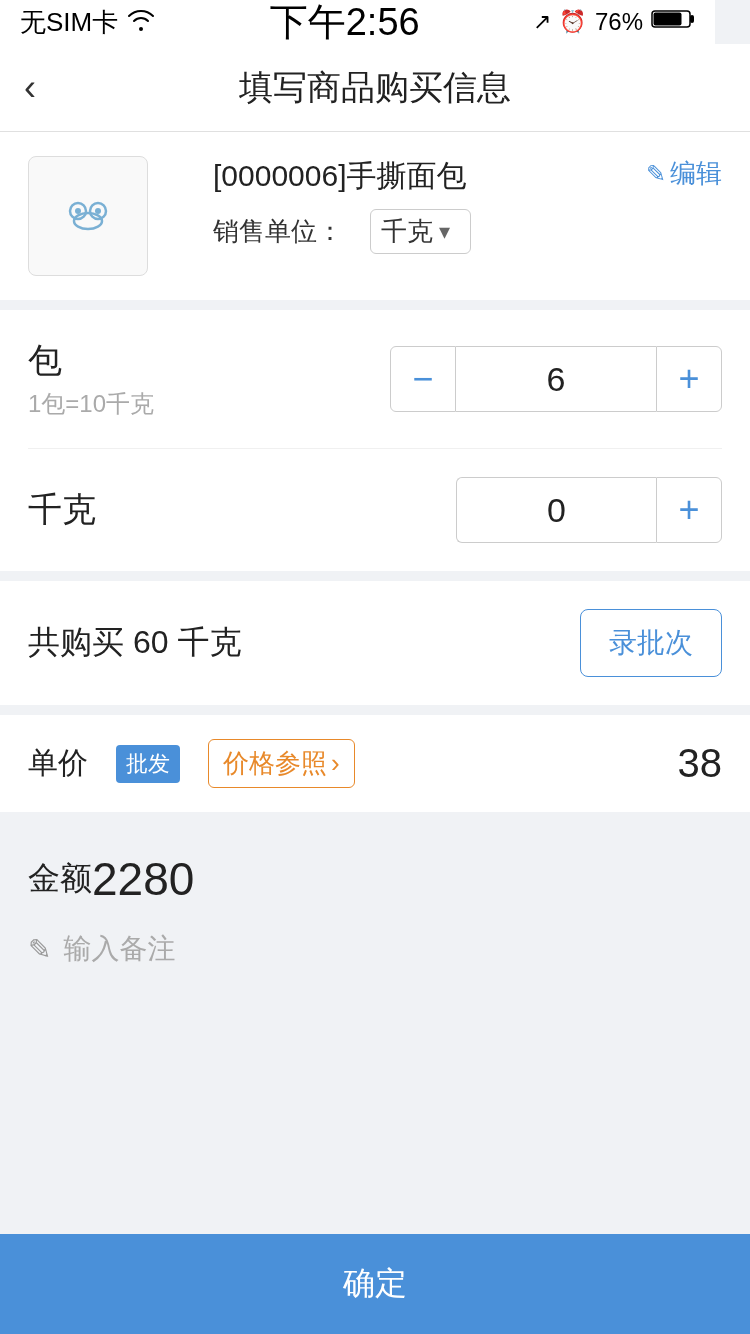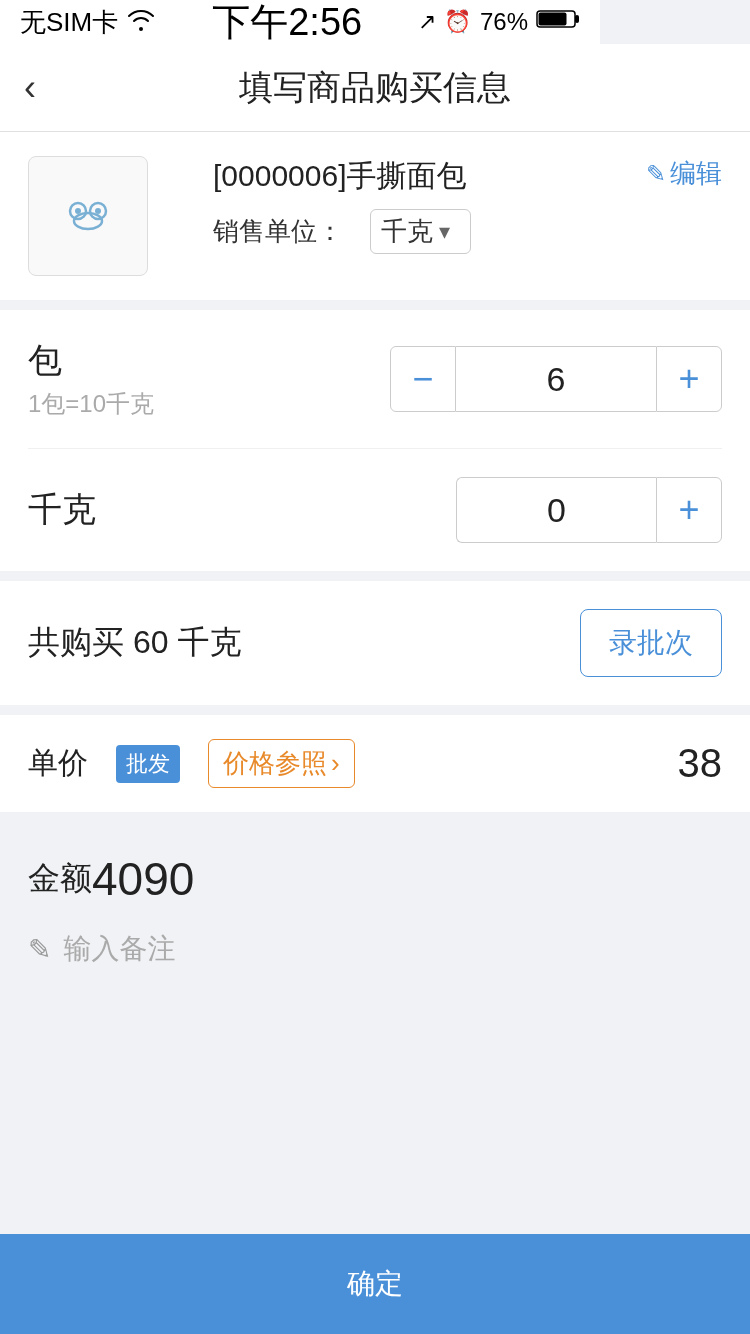--- a/index.html
+++ b/index.html
@@ -7,21 +7,21 @@
     body {
       width: 750px;
       min-height: 1334px;
       font-family: -apple-system, "PingFang SC", "Helvetica Neue", Arial, sans-serif;
       background: #f0f2f5;
       position: relative;
     }
 
     
     .status-bar {
-      width: 600px;
+      width: 715px;
       height: 44px;
       background: #fff;
       display: flex;
       align-items: center;
       justify-content: space-between;
       padding: 17px 20px;
       font-size: 28px;
     }
     .status-left {
       display: flex;
@@ -311,21 +311,21 @@
       left: 0;
       width: 750px;
       height: 100px;
       background: #4a90d9;
       display: flex;
       align-items: center;
       justify-content: center;
       cursor: pointer;
     }
     .confirm-btn-text {
-      font-size: 28px;
+      font-size: 32px;
       color: #fff;
       font-weight: 500;
     }
   </style>
 </head>
 <body>
 
 <div class="status-bar">
   <div class="status-left">
     <span>无SIM卡</span>
@@ -423,21 +423,21 @@
       <span>价格参照</span>
       <span>›</span>
     </button>
   </div>
   <span class="price-value">38</span>
 </div>
 
 <div class="amount-section">
   <div class="amount-row">
     <span class="amount-label">金额</span>
-    <span class="amount-value">4090</span>
+    <span class="amount-value">2280</span>
   </div>
   <div class="remark-row">
     <span class="remark-icon">✎</span>
     <span class="remark-text">输入备注</span>
   </div>
 </div>
 
 <div style="height: 300px; background: #f0f2f5;"></div>
 
 <div class="bottom-bar">

